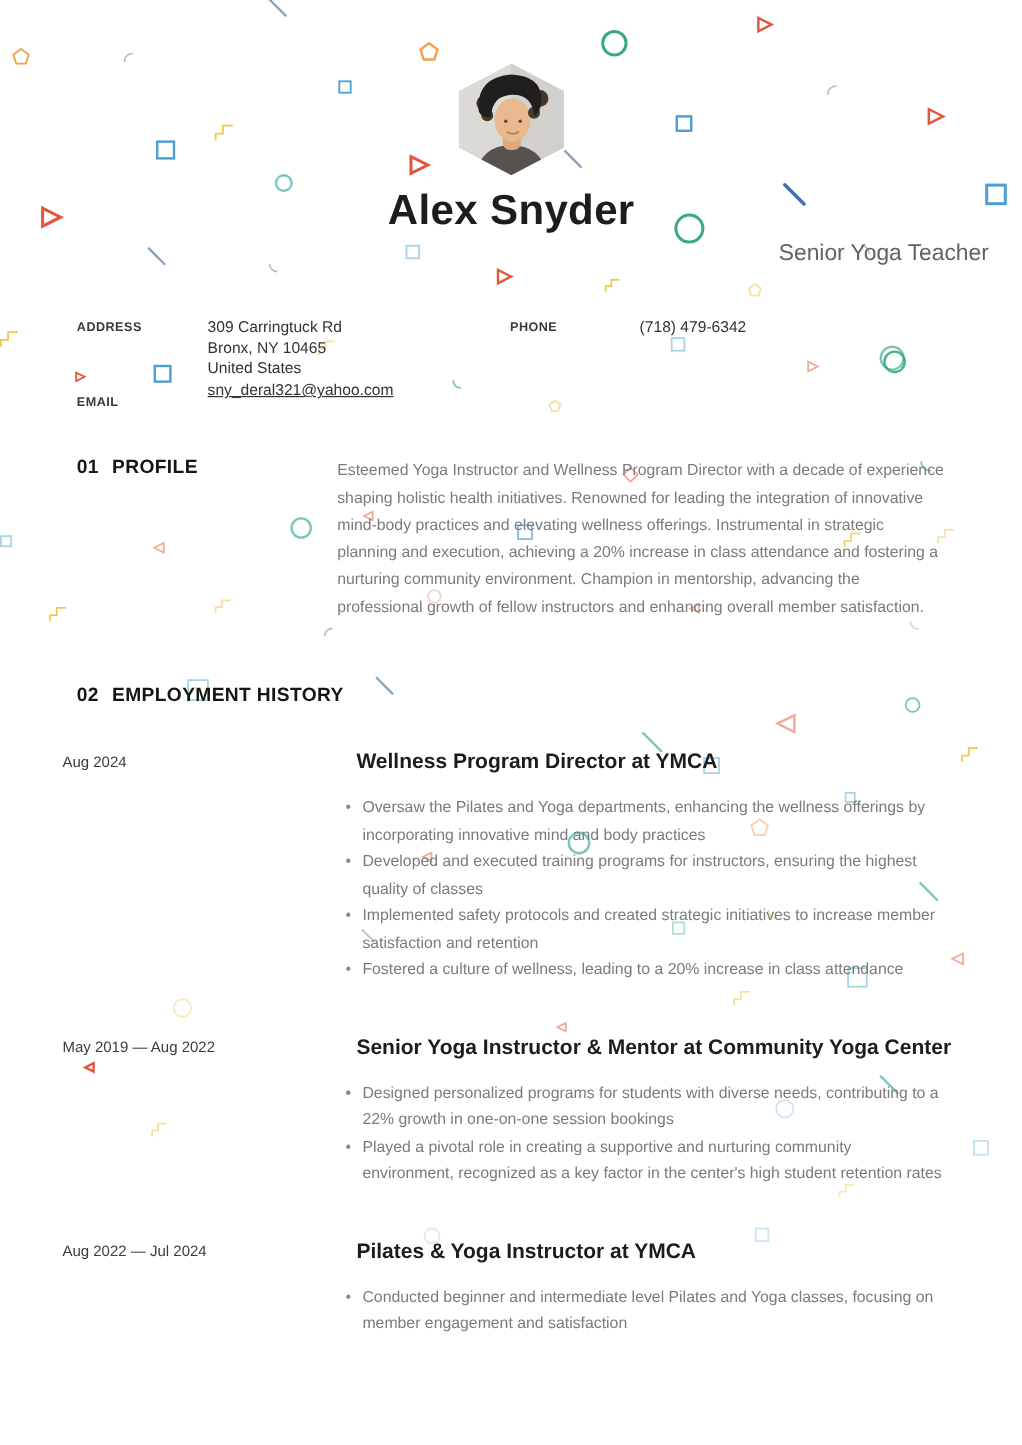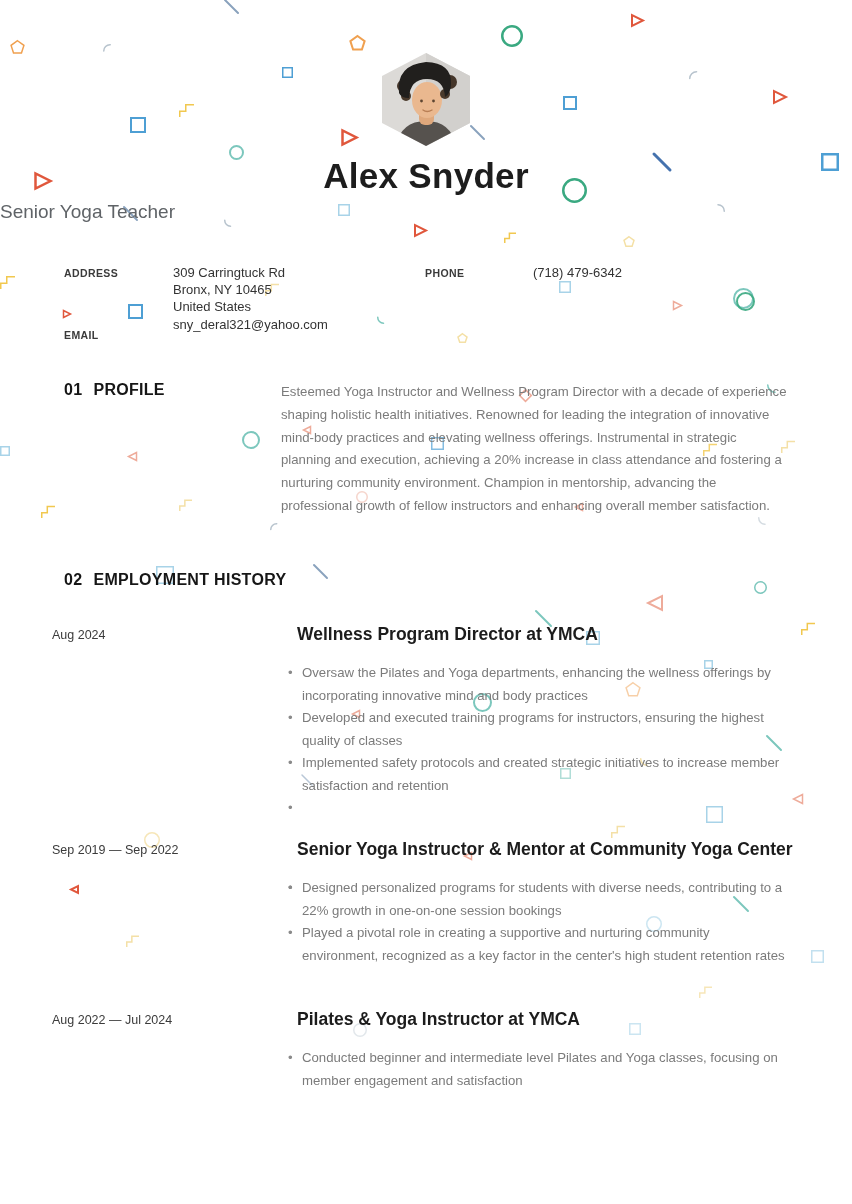--- a/index.html
+++ b/index.html
@@ -10,35 +10,35 @@
   .decor{position:absolute;inset:0;z-index:0;pointer-events:none;}
   .content{position:absolute;inset:0;z-index:1;}
 
   
   .photo{position:absolute;left:382px;top:53px;width:88px;height:93px;}
   .name{
     position:absolute;left:0;top:156px;width:852px;margin:0;text-align:center;
     font-size:35px;font-weight:700;color:#1d1d1d;letter-spacing:.3px;
   }
   .subtitle{
-    position:absolute;left:0;top:201px;width:824px;text-align:left;
+    position:absolute;left:0;top:201px;width:824px;text-align:right;
     font-size:19px;color:#5f6367;
   }
 
   
   .clabel{
     position:absolute;font-size:10.5px;font-weight:700;color:#3a3a3a;letter-spacing:.4px;
   }
   .cvalue{position:absolute;font-size:13px;color:#333333;line-height:17px;}
   .lbl-address{left:64px;top:267px;}
   .val-address{left:173px;top:264px;}
   .lbl-phone{left:425px;top:267px;}
   .val-phone{left:533px;top:264px;}
   .lbl-email{left:64px;top:329px;}
-  .val-email{left:173px;top:316px;}
+  .val-email{left:173px;top:316px;text-decoration:underline;}
 
   
   .sec-head{position:absolute;left:64px;font-size:16px;font-weight:700;color:#161616;letter-spacing:.3px;}
   .sec-head .num{margin-right:11px;}
   .head-profile{top:381px;}
   .head-employment{top:571px;}
   .profile-text{
     position:absolute;left:281px;top:381px;width:507px;
     font-size:13.2px;color:#7b7b7b;line-height:22.8px;
   }
@@ -348,26 +348,26 @@
       <span class="num">02</span><span>EMPLOYMENT HISTORY</span>
     </div>
     <div class="jobs">
   <div class="job">
     <div class="job-dates">Aug 2024</div>
     <h2 class="job-title">Wellness Program Director at YMCA</h2>
     <ul class="job-bullets">
             <li><span class="dot">•</span><span>Oversaw the Pilates and Yoga departments, enhancing the wellness offerings by incorporating innovative mind and body practices</span></li>
             <li><span class="dot">•</span><span>Developed and executed training programs for instructors, ensuring the highest quality of classes</span></li>
             <li><span class="dot">•</span><span>Implemented safety protocols and created strategic initiatives to increase member satisfaction and retention</span></li>
-            <li><span class="dot">•</span></li>
+            <li><span class="dot">•</span><span>Fostered a culture of wellness, leading to a 20% increase in class attendance</span></li>
           </ul>
   </div>
 
   <div class="job">
-    <div class="job-dates">Sep 2019 — Sep 2022</div>
+    <div class="job-dates">May 2019 — Aug 2022</div>
     <h2 class="job-title">Senior Yoga Instructor &amp; Mentor at Community Yoga Center</h2>
     <ul class="job-bullets">
             <li><span class="dot">•</span></li>
             <li><span class="dot">•</span><span>Designed personalized programs for students with diverse needs, contributing to a 22% growth in one-on-one session bookings</span></li>
             <li><span class="dot">•</span><span>Played a pivotal role in creating a supportive and nurturing community environment, recognized as a key factor in the center's high student retention rates</span></li>
           </ul>
   </div>
 
   <div class="job">
     <div class="job-dates">Aug 2022 — Jul 2024</div>

